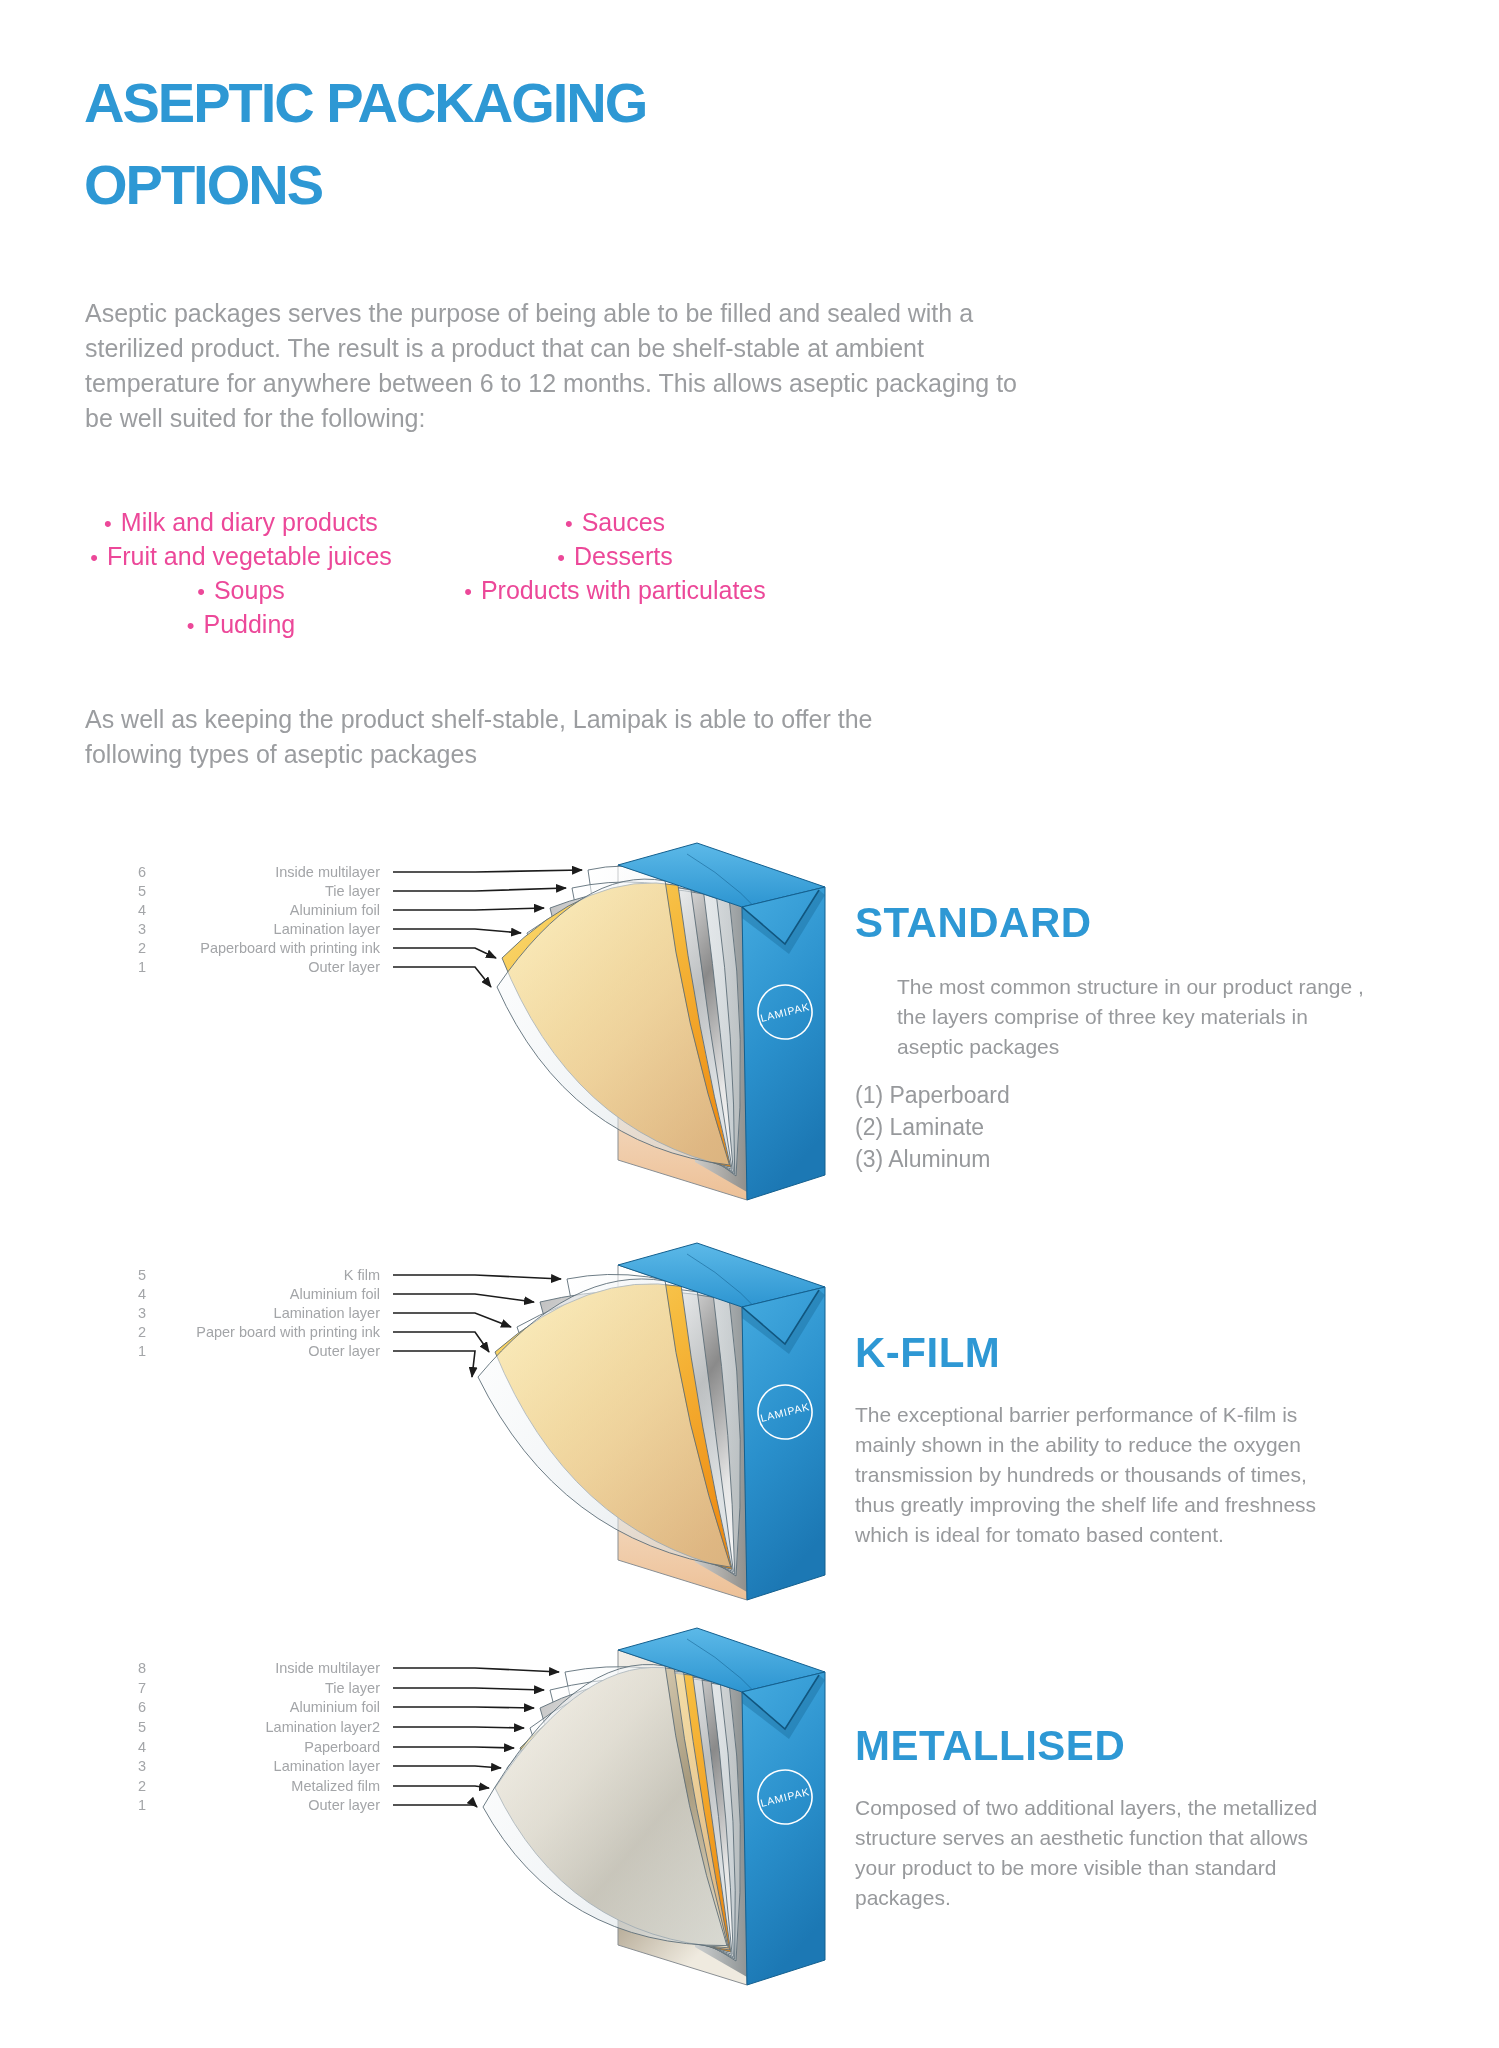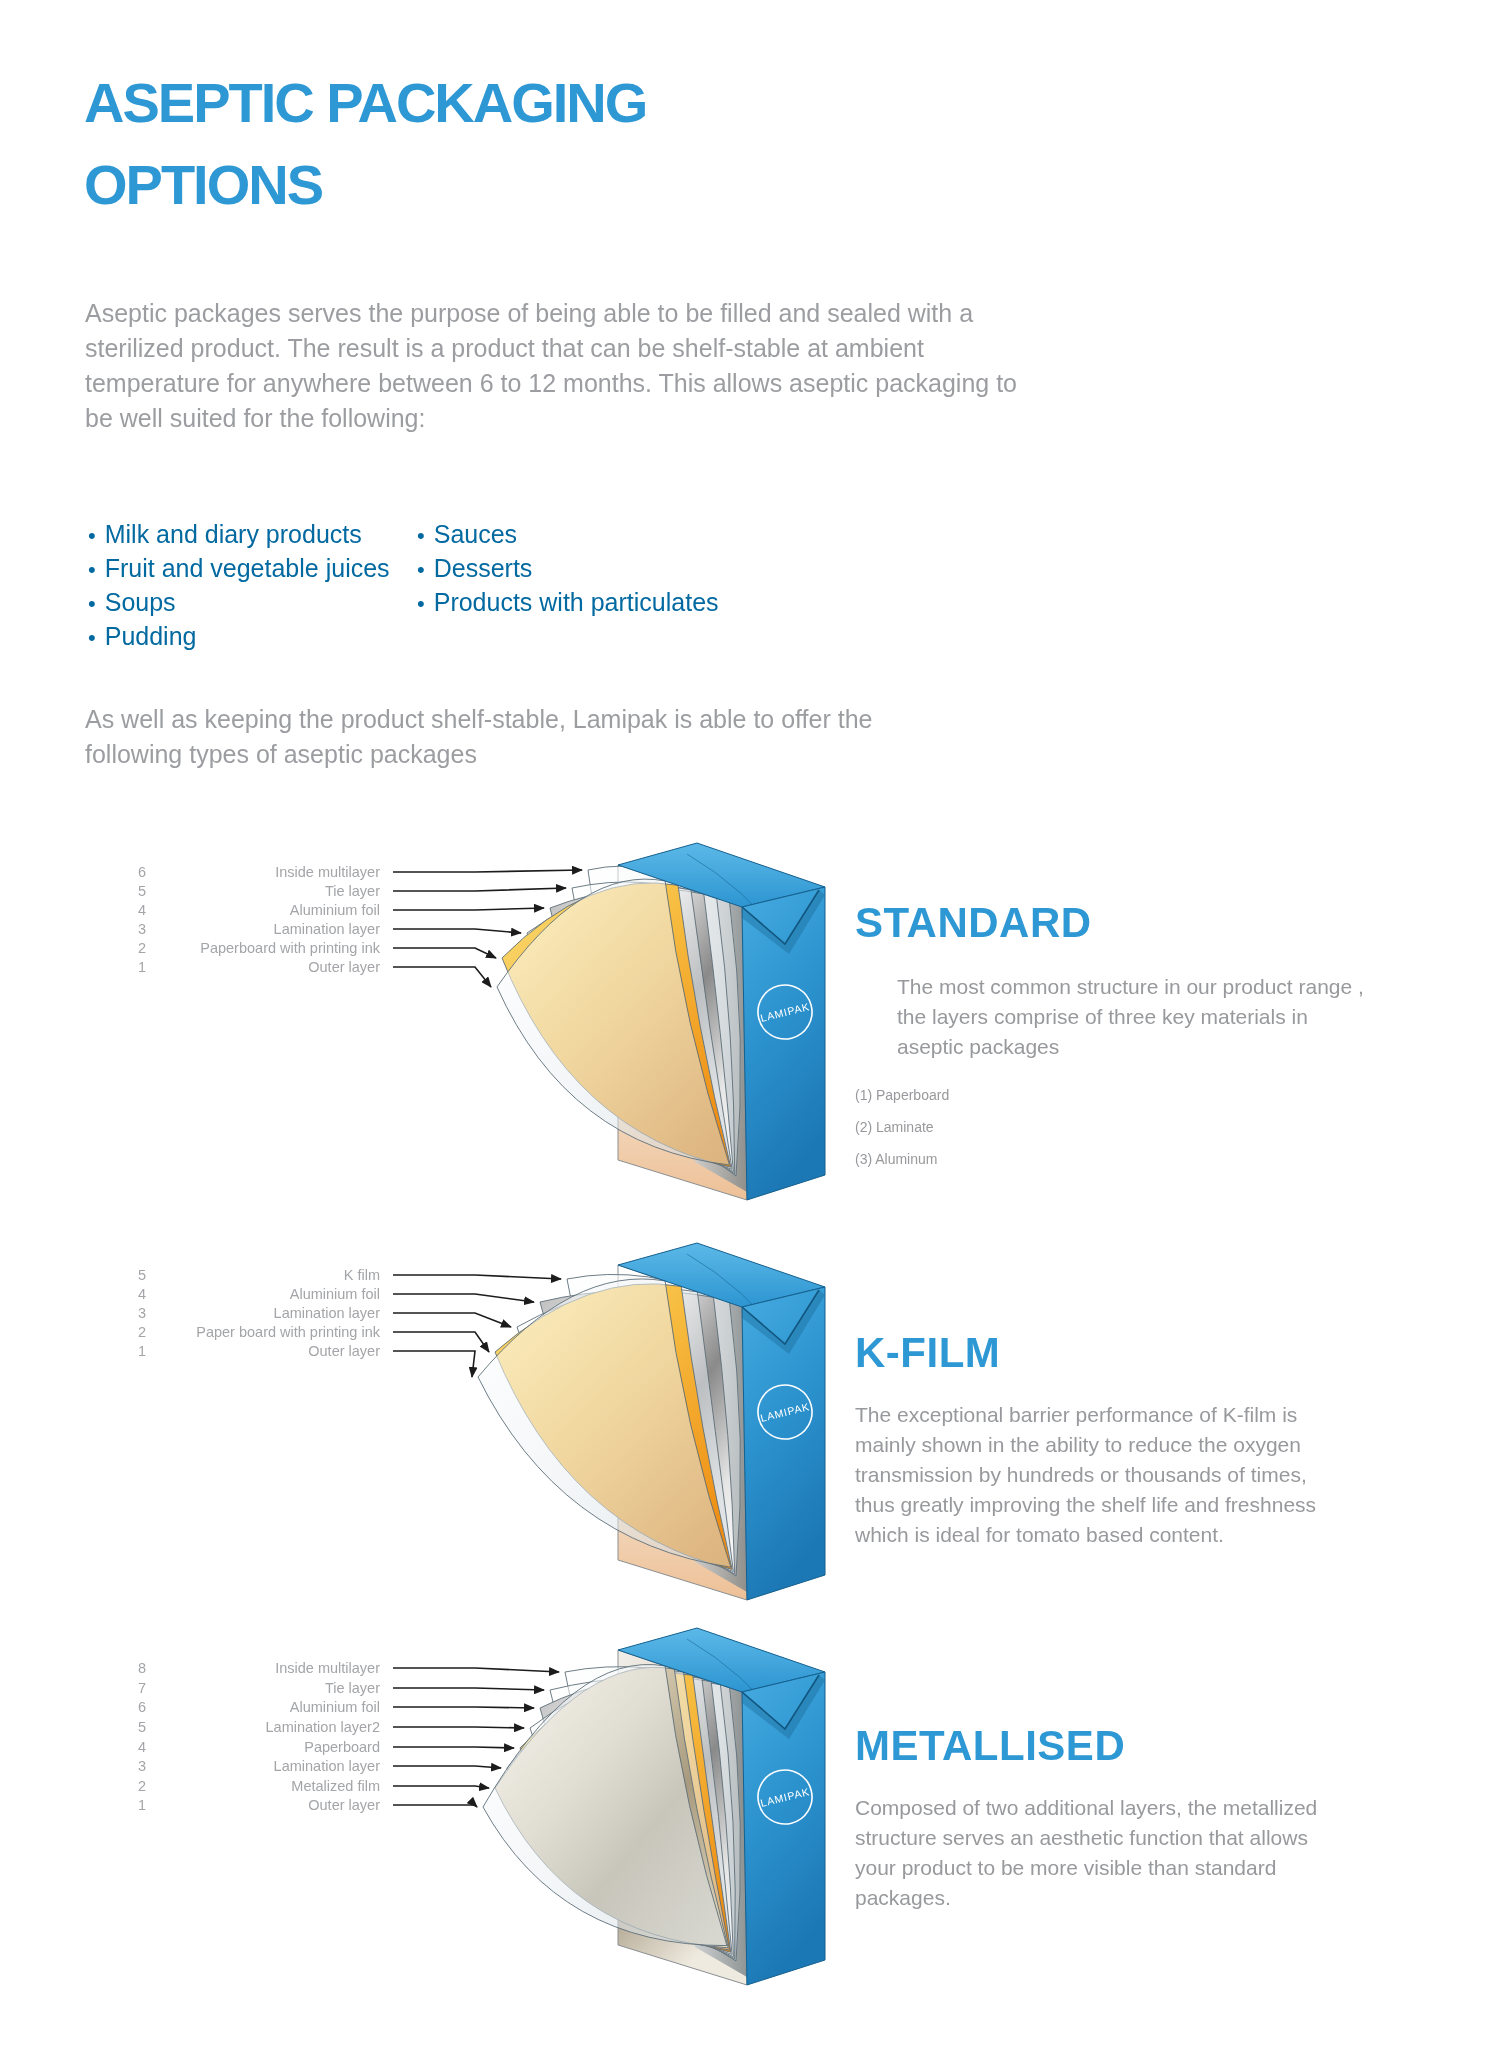--- a/index.html
+++ b/index.html
@@ -14,40 +14,40 @@
     color:#2E98D4;
   }
   .page-title span{display:block;}
   .intro, .lead{
     position:absolute;left:85px;margin:0;
     font-size:25px;line-height:35px;color:#9B9DA0;font-weight:normal;
   }
   .intro{top:296px;width:945px;}
   .lead{top:702px;width:880px;}
   .bullets{
-    position:absolute;top:506px;margin:12px;padding:0;list-style:none;
-    font-size:25px;line-height:33px;color:#0369a1;
+    position:absolute;top:506px;margin:0;padding:0;list-style:none;
+    font-size:25px;line-height:33px;color:#ec4899;text-align:center;
   }
   .bullets.col1{left:76px;width:330px;}
   .bullets.col2{left:405px;width:420px;}
   .bullets li::before{content:"\2022";margin-right:9px;font-size:22px;}
   .pkg-section{position:absolute;left:0;width:1499px;}
   .pkg-section svg.diagram{position:absolute;left:85px;top:0;}
   .pkg-title{
     position:absolute;left:855px;margin:0;
     font-size:42px;line-height:46px;font-weight:bold;letter-spacing:.5px;
     color:#2E98D4;
   }
   .pkg-desc{
     position:absolute;left:855px;margin:0;width:470px;
     font-size:21px;line-height:30px;color:#97999C;
   }
   .pkg-materials{
     position:absolute;left:855px;width:470px;
-    font-size:14px;line-height:30px;color:#97999C;
+    font-size:23px;line-height:30px;color:#97999C;
   }
   .pkg-materials div{margin-bottom:2px;}
 </style>
 </head>
 <body>
 
 <h1 class="page-title">
   <span>ASEPTIC PACKAGING</span>
   <span>OPTIONS</span>
 </h1>

